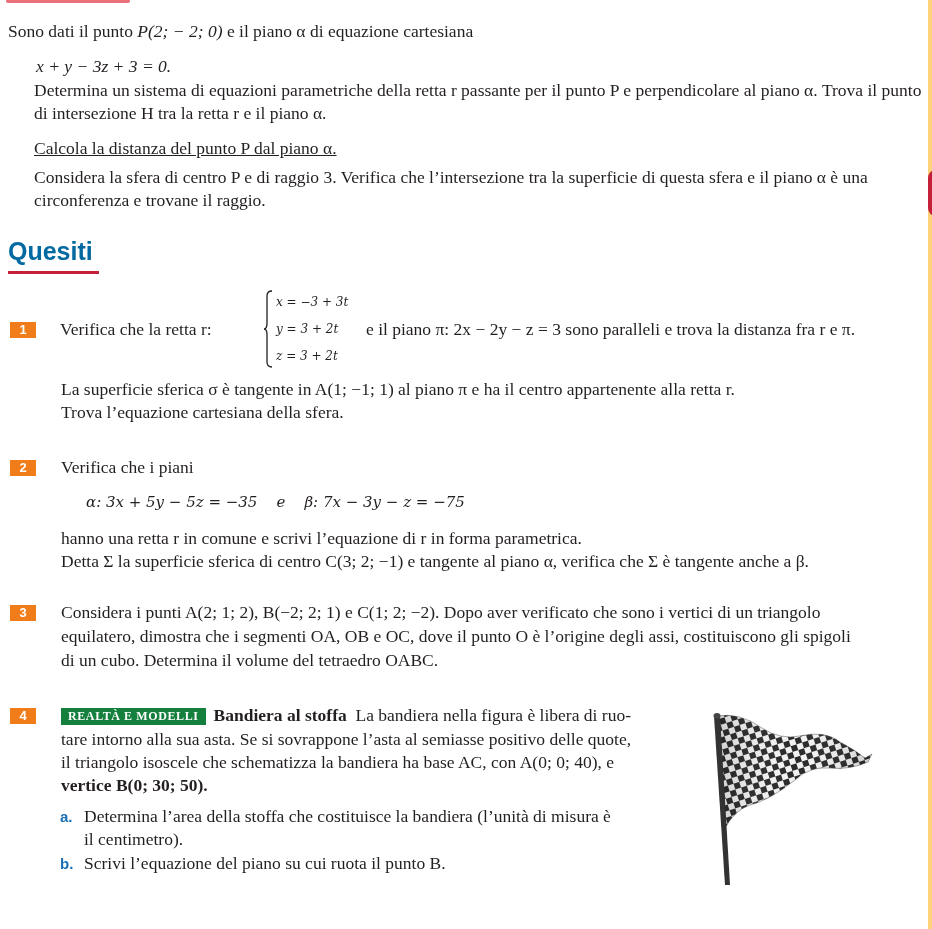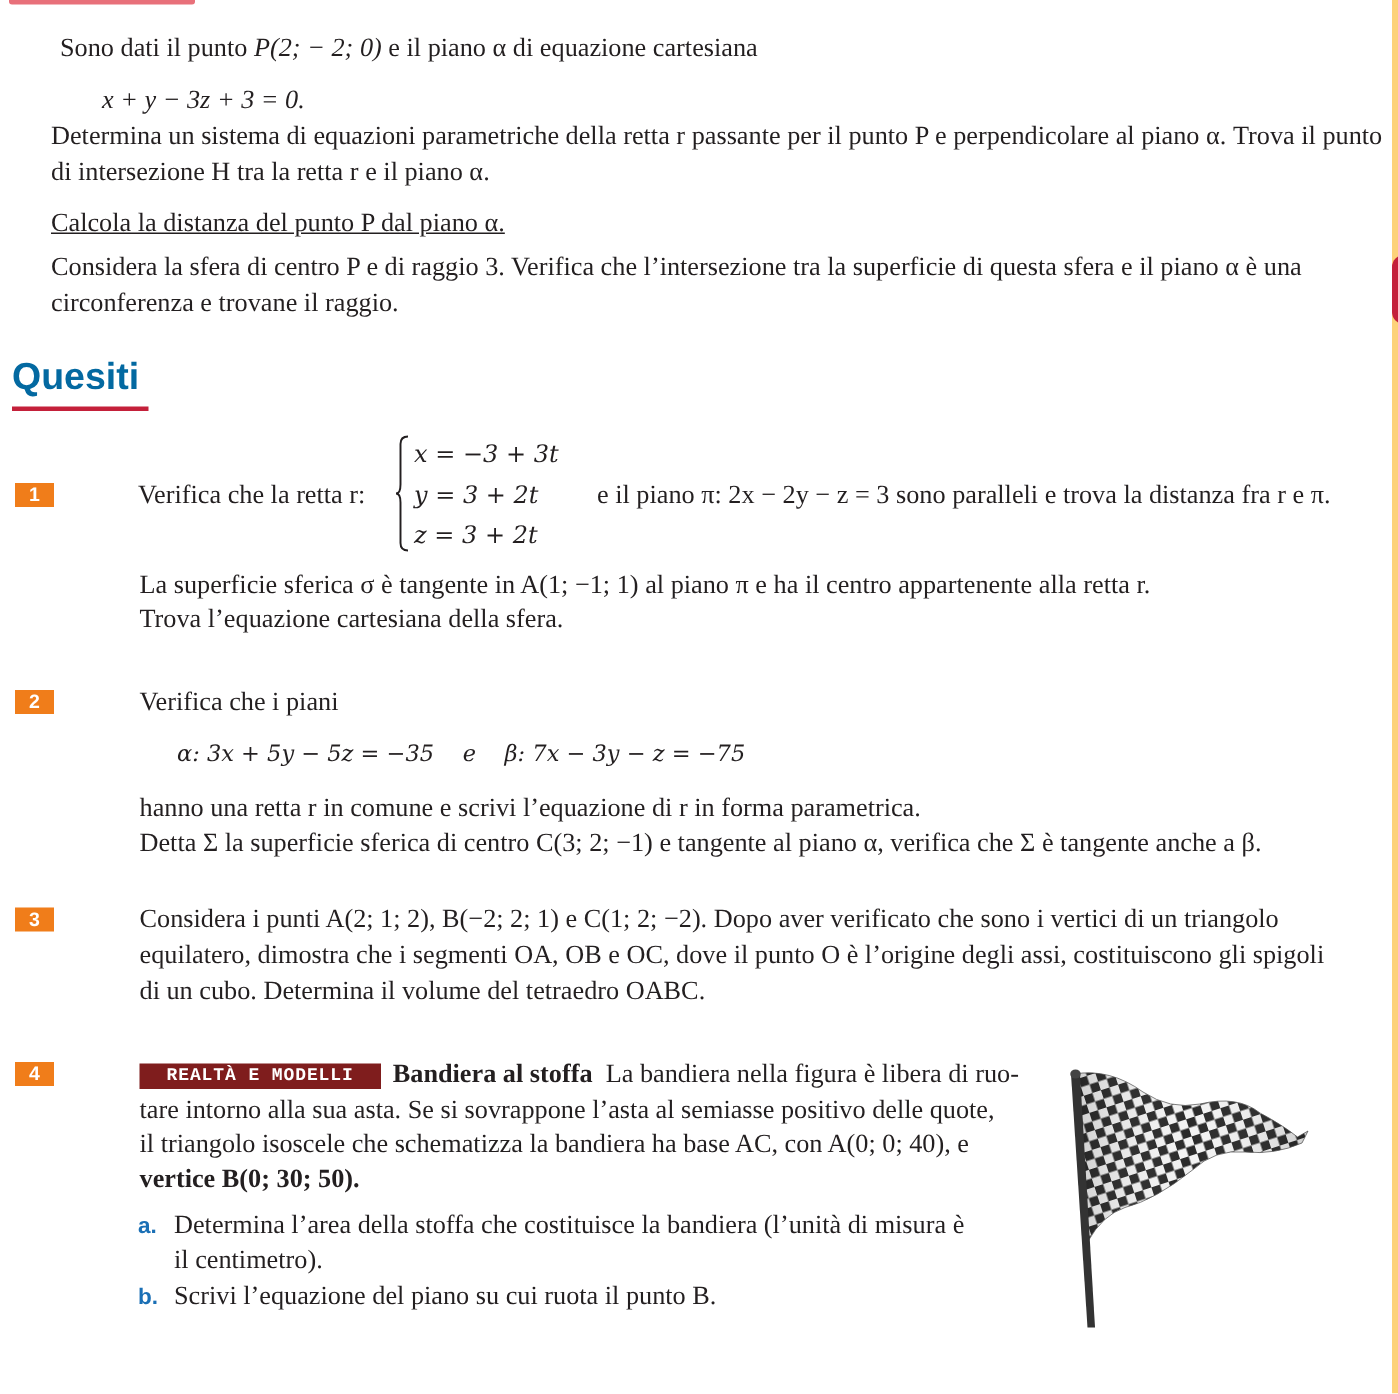--- a/index.html
+++ b/index.html
@@ -5,31 +5,31 @@
   html, body { margin: 0; padding: 0; }
   body {
     width: 932px; height: 929px; overflow: hidden; background: #ffffff;
     position: relative;
     font-family: "Liberation Serif", "DejaVu Serif", serif;
     color: #231f20; font-size: 17.5px; line-height: 23px;
   }
   .top-bar { position: absolute; left: 6px; top: 0; width: 124px; height: 3px; background: #e8707a; border-radius: 0 0 2px 2px; }
   .right-stripe { position: absolute; left: 928px; top: 0; width: 4px; height: 929px; background: #fdd27a; }
   .right-tab { position: absolute; left: 928px; top: 170px; width: 8px; height: 46px; background: #c4203a; border-radius: 8px 0 0 8px; }
-  .abs { position: absolute; margin-left: 32px; }
+  .abs { position: absolute; }
   .m { font-style: italic; }
   .sublabel { font-family: "Liberation Sans", "DejaVu Sans", sans-serif; font-weight: bold; color: #1a6fb5; font-size: 15px; display: inline-block; width: 24px; }
   .hang { position: absolute; padding-left: 24px; text-indent: -24px; }
   .heading { position: absolute; left: 8px; top: 240px; font-family: "Liberation Sans", "DejaVu Sans", sans-serif; font-weight: bold; font-size: 25px; color: #0369a1; }
   .heading-underline { position: absolute; left: 8px; top: 271px; width: 91px; height: 3px; background: #c4203a; }
   .num-badge { position: absolute; width: 26px; height: 16px; background: #f07d1a; color: #fff; font-family: "Liberation Sans", "DejaVu Sans", sans-serif; font-weight: bold; font-size: 13px; line-height: 16px; text-align: center; }
-  .tag-badge { display: inline-block; background: #7f1d1d; color: #fff; font-family: Liberation Mono, monospace; font-weight: bold; font-size: 12px; letter-spacing: 0.6px; line-height: 17px; padding: 0 18px; margin-right: 8px; vertical-align: 1px; }
+  .tag-badge { display: inline-block; background: #15803d; color: #fff; font-family: Liberation Serif, serif; font-weight: bold; font-size: 12px; letter-spacing: 0.6px; line-height: 17px; padding: 0 7px; margin-right: 8px; vertical-align: 1px; }
   .system { position: absolute; left: 263px; top: 290px; height: 78px; }
   .brace { position: absolute; left: 0; top: 0; width: 10px; height: 78px; }
-  .sys-line { position: absolute; left: 13px; white-space: nowrap; font-family: "DejaVu Serif", serif; font-size: 16px; }
+  .sys-line { position: absolute; left: 13px; white-space: nowrap; font-family: "DejaVu Serif", serif; font-size: 12px; }
   .eq { font-family: "DejaVu Serif", serif; font-size: 15px; }
   .flag { position: absolute; left: 700px; top: 700px; width: 200px; height: 200px; }
 </style>
 </head>
 <body>
 
 <div class="top-bar"></div>
 <div class="right-stripe"></div>
 <div class="right-tab"></div>
 

